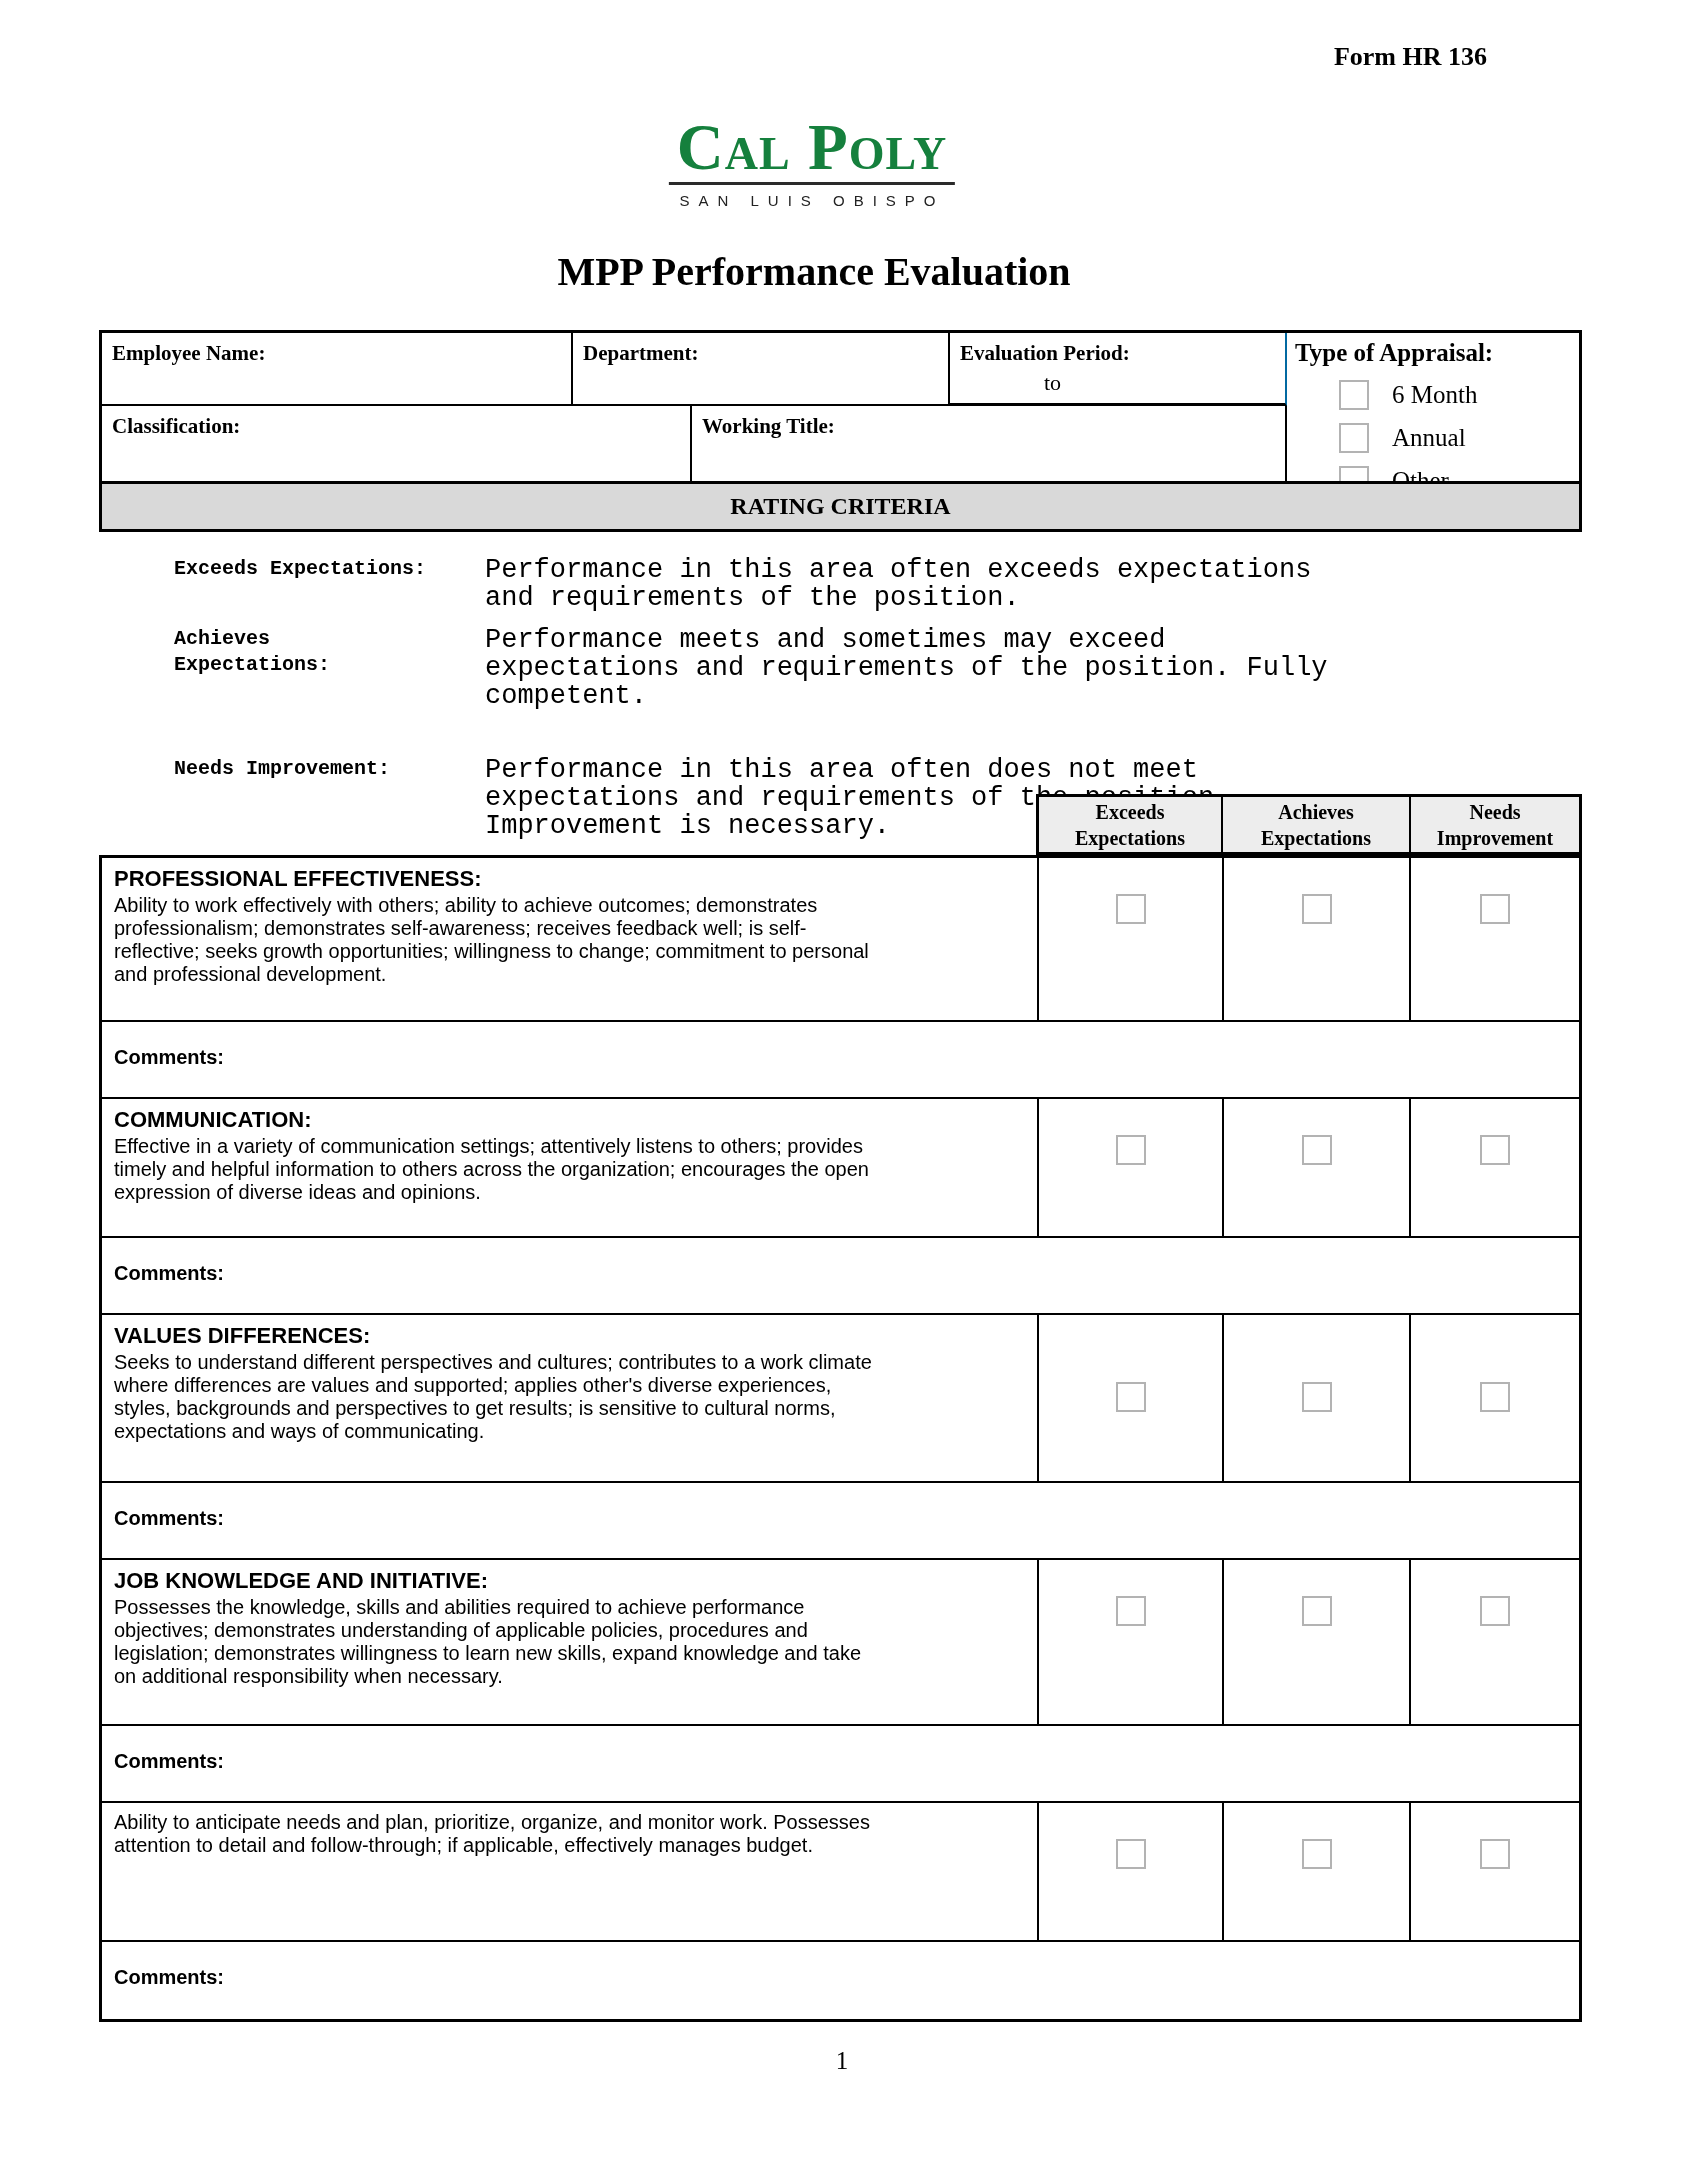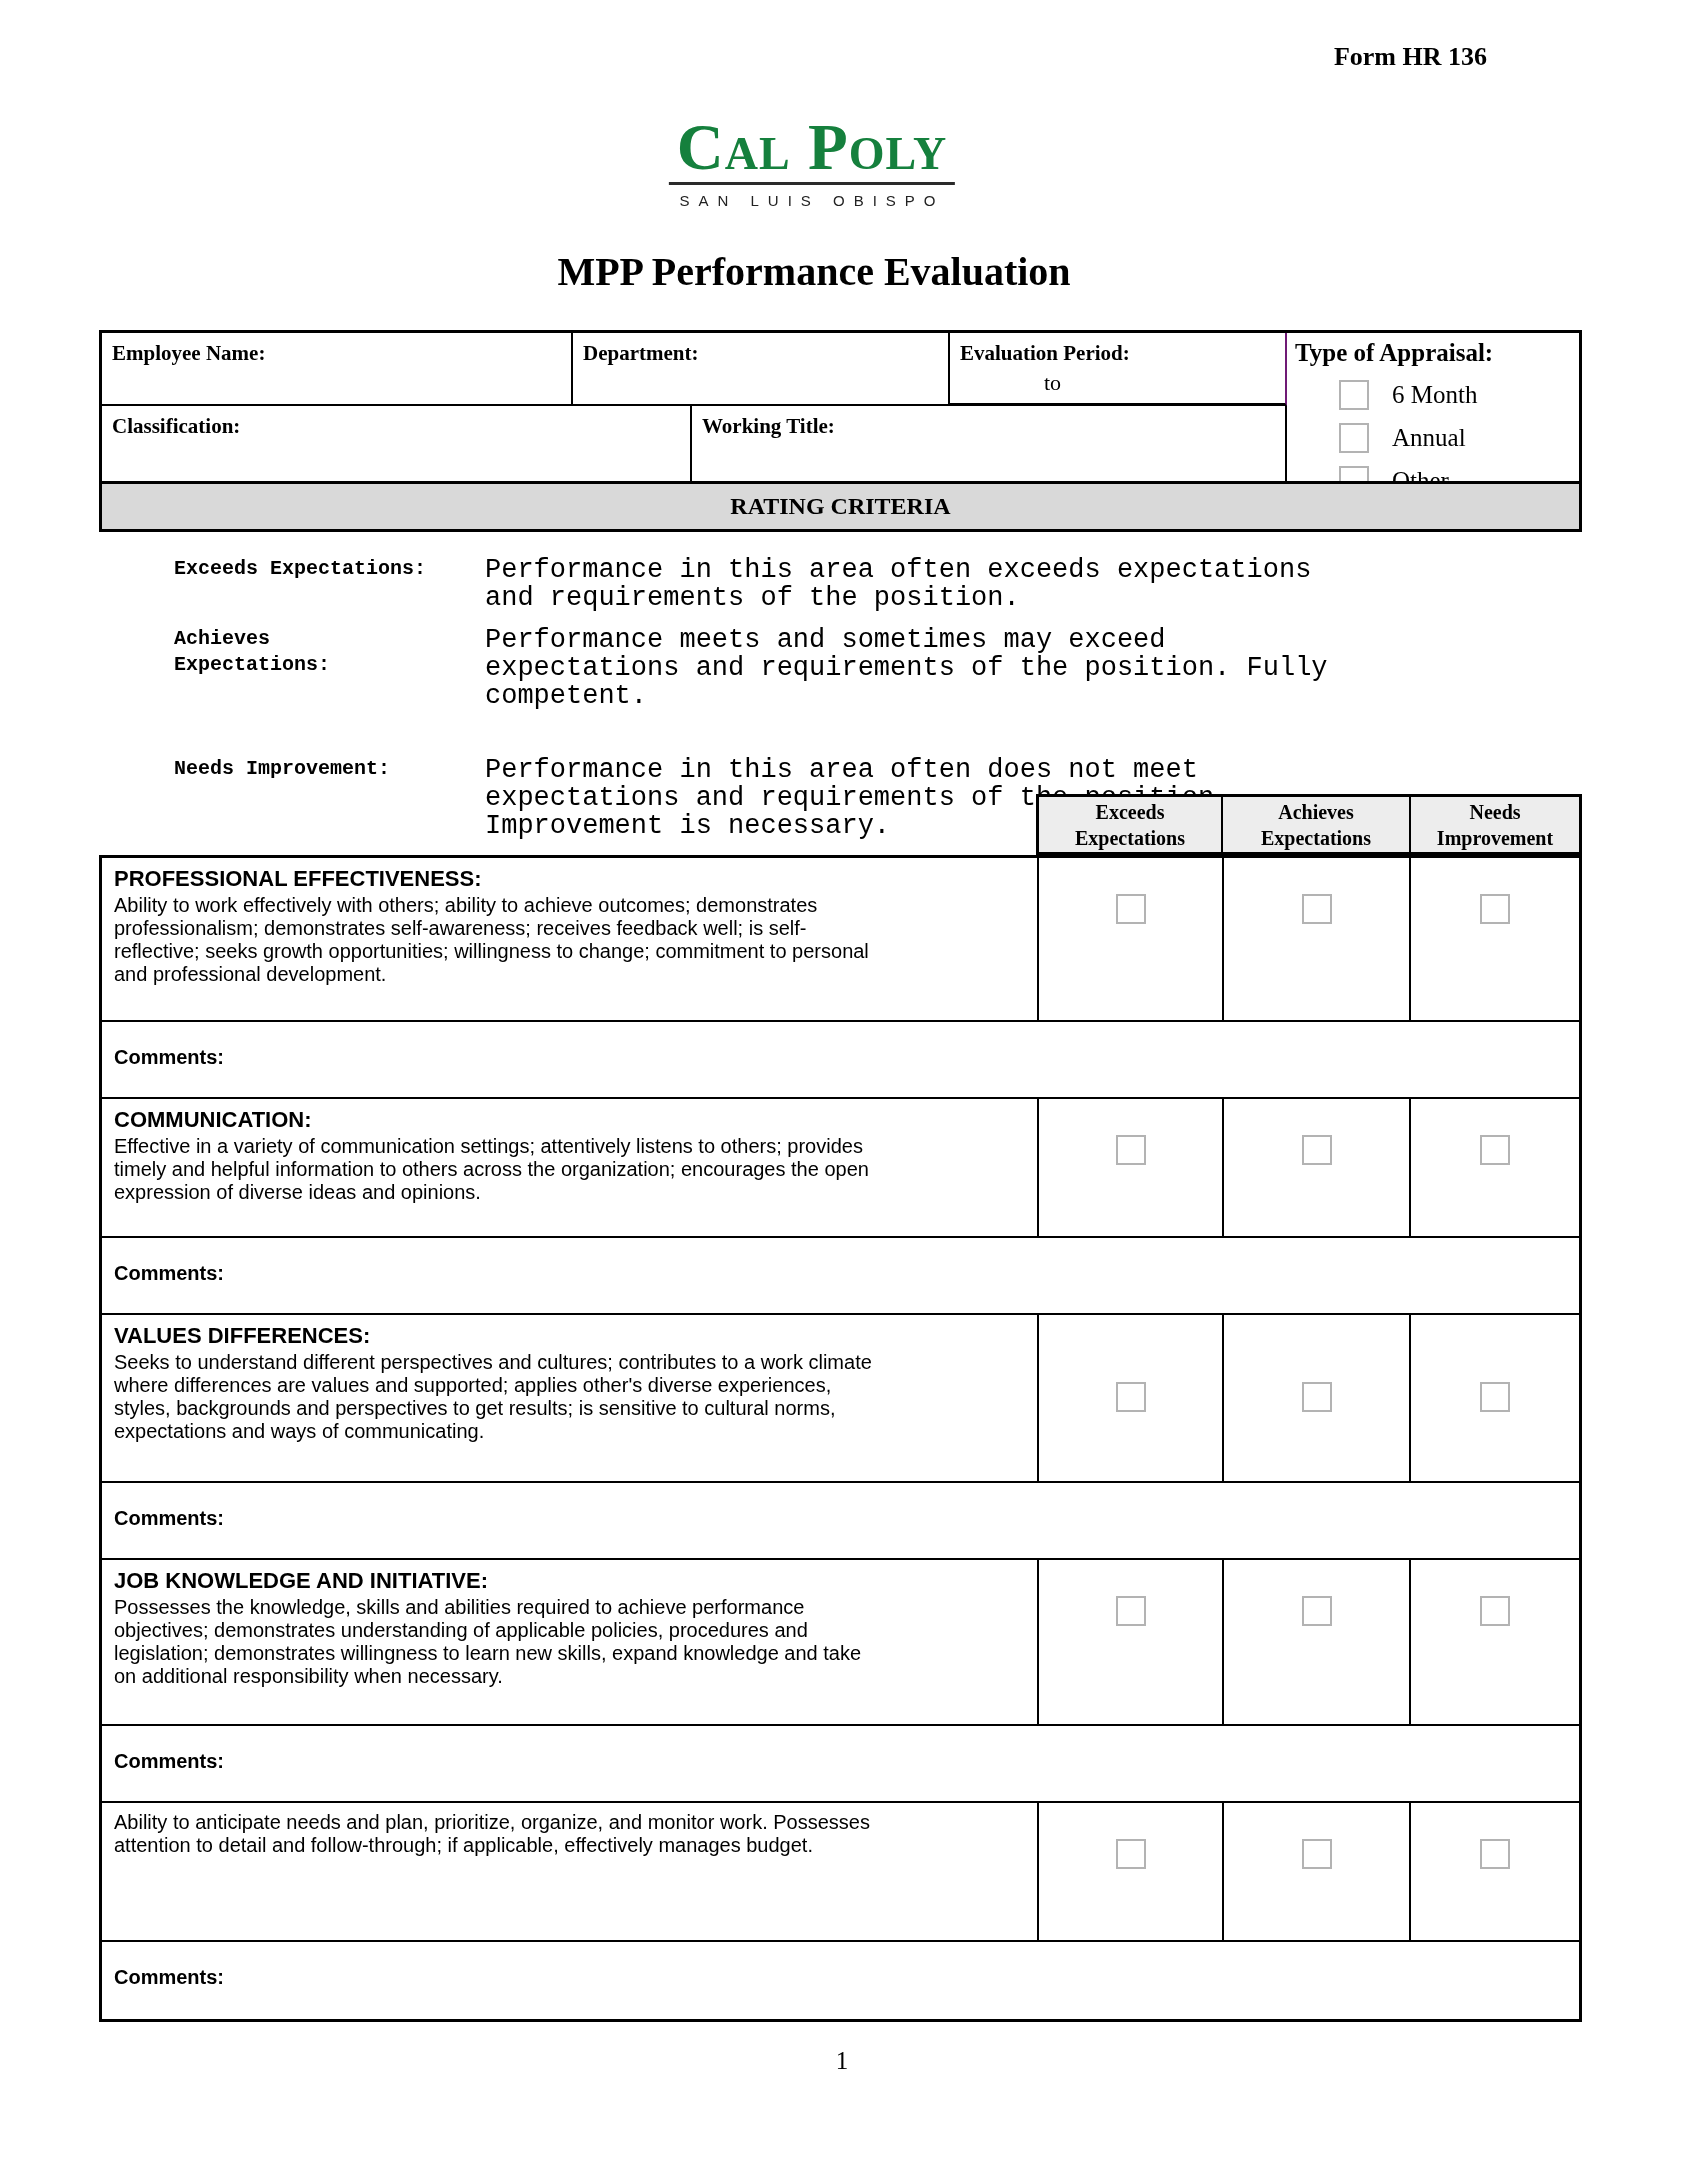--- a/index.html
+++ b/index.html
@@ -47,21 +47,21 @@
   
   .info-table {
     position: absolute; left: 99px; top: 330px;
     width: 1483px; height: 154px;
     border: 3px solid #000;
   }
   .cell { position: absolute; padding: 8px 10px; }
   .cell-label { font-size: 21px; font-weight: bold; }
   .c-emp   { left: 0;      top: 0;    width: 471px; height: 73px; border-right: 2px solid #000; border-bottom: 2px solid #000; }
   .c-dept  { left: 471px;  top: 0;    width: 377px; height: 73px; border-right: 2px solid #000; border-bottom: 2px solid #000; }
-  .c-eval  { left: 848px;  top: 0;    width: 337px; height: 73px; border-right: 2px solid #701a75; border-bottom: 3px solid #000; text-align: left; }
+  .c-eval  { left: 848px;  top: 0;    width: 337px; height: 73px; border-right: 2px solid #0369a1; border-bottom: 3px solid #000; text-align: left; }
   .c-appr  { left: 1185px; top: 0;    width: 292px; height: 149px; padding: 6px 8px; }
   .c-class { left: 0;      top: 73px; width: 590px; height: 75px; border-right: 2px solid #000; }
   .c-work  { left: 590px;  top: 73px; width: 595px; height: 75px; border-right: 2px solid #000; }
   .eval-to { margin-top: 4px; margin-left: 84px; font-size: 22px; }
   .appr-title { font-size: 25px; font-weight: bold; }
   .appr-option { display: flex; align-items: center; margin-left: 44px; margin-top: 13px; }
   .checkbox {
     display: inline-block; width: 30px; height: 30px;
     background: #fff; border: 2px solid #b3b3b3; flex-shrink: 0;
   }

